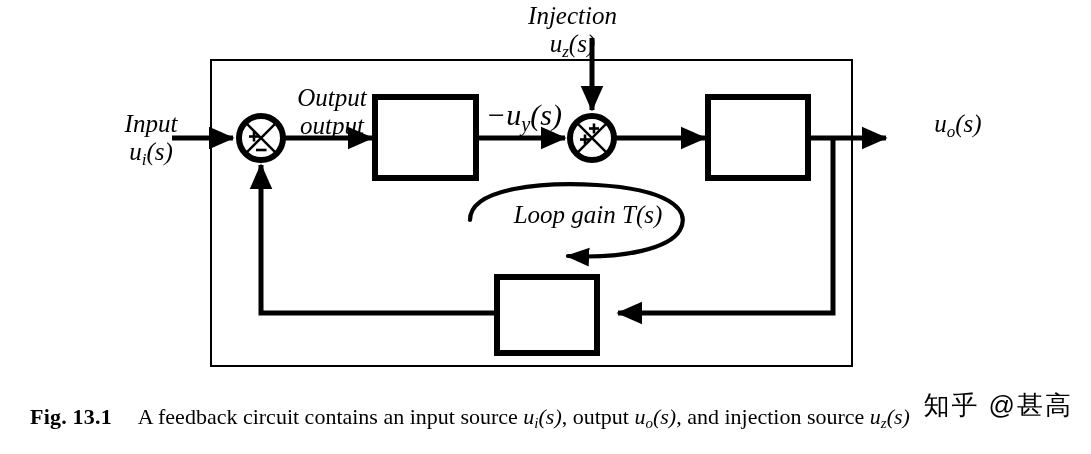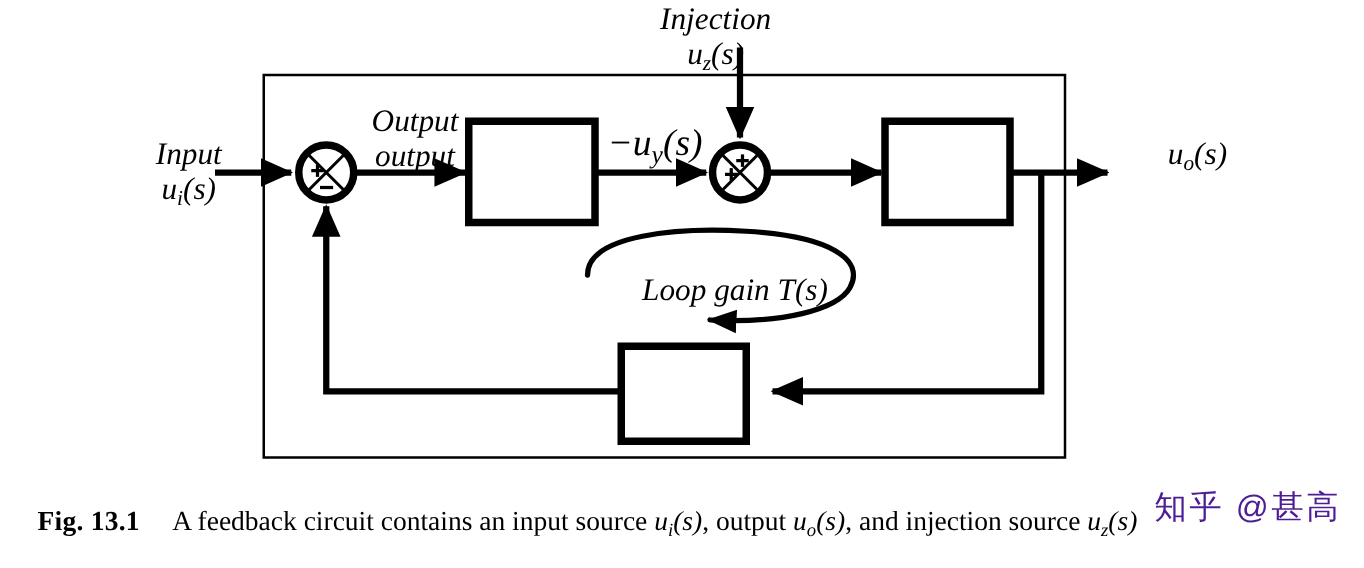--- a/index.html
+++ b/index.html
@@ -39,21 +39,21 @@
   .big { font-size: 25px; }
   .mid { font-size: 30px; }
 
   
   #label-injection   { left: 480px; top: 2px;   width: 185px; }
   #label-input       { left: 92px;  top: 110px; width: 118px; }
   #label-error       { left: 282px; top: 84px;  width: 100px; }
   #label-uy          { left: 478px; top: 98px;  width: 92px; }
   #label-ux          { left: 612px; top: 98px;  width: 78px; }
   #label-output      { left: 893px; top: 110px; width: 130px; }
-  #label-loopgain    { left: 488px; top: 201px; width: 200px; margin-top: 18px; }
+  #label-loopgain    { left: 488px; top: 201px; width: 200px; }
 
   #caption {
     position: absolute;
     left: 30px;
     top: 404px;
     width: 1040px;
     font-family: "Liberation Serif", serif;
     font-size: 22px;
     color: #000000;
     white-space: nowrap;
@@ -65,21 +65,21 @@
   #caption .gap { display: inline-block; width: 26px; }
   #caption .it { font-style: italic; }
   #caption .sub { font-size: 0.68em; vertical-align: -0.30em; font-style: italic; }
 
   #watermark {
     position: absolute;
     right: 18px;
     top: 388px;
     font-family: "Liberation Sans", sans-serif;
     font-size: 26px;
-    color: #4c1d95;
+    color: #000000;
     letter-spacing: 2px;
     white-space: nowrap;
     user-select: none;
     margin-left: 32px;
   }
 </style>
 </head>
 <body>
 
 <div id="page">

